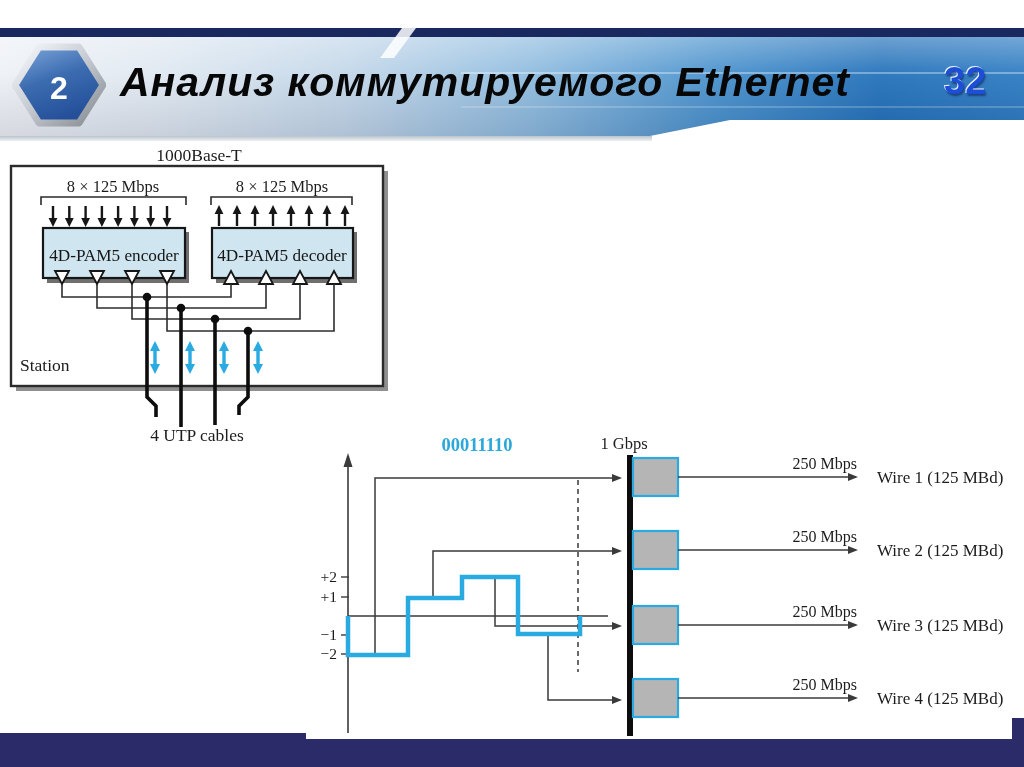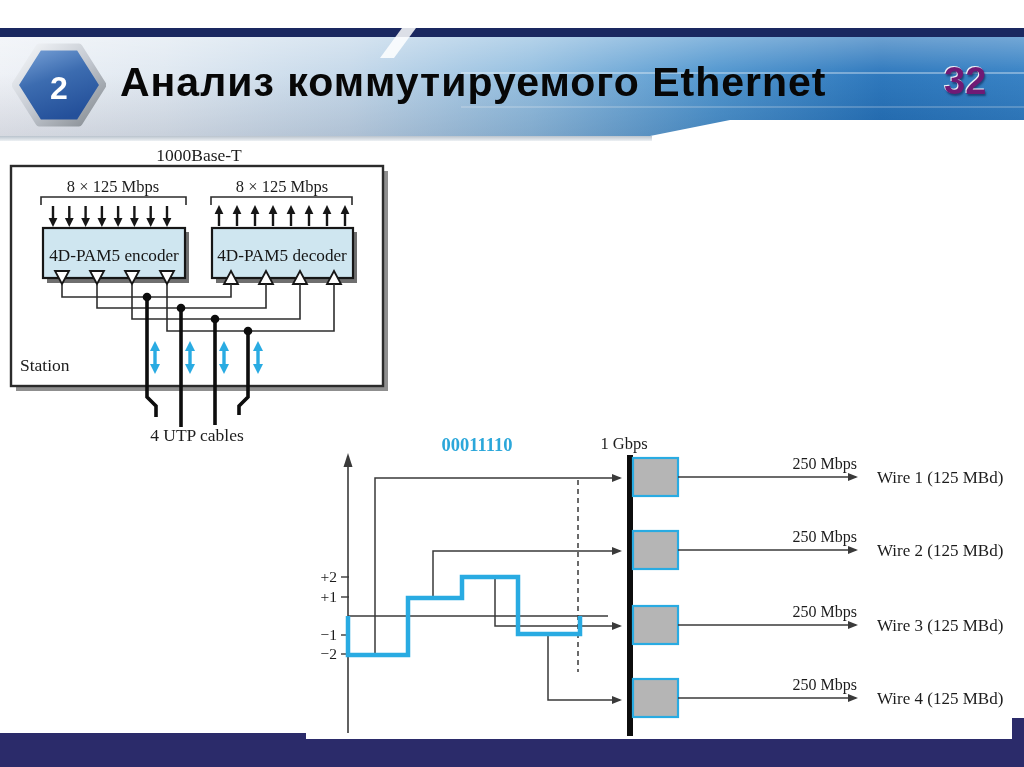--- a/index.html
+++ b/index.html
@@ -14,23 +14,23 @@
     background:rgba(255,255,255,.35);box-shadow:0 34px 0 rgba(255,255,255,.22);}
   .hdr-stripe{position:absolute;left:0;top:28px;width:1024px;height:9px;background:#1a2860;}
   .hdr-slash{position:absolute;left:366px;top:28px;width:50px;height:30px;background:rgba(255,255,255,.85);
     clip-path:polygon(28% 100%,72% 0,100% 0,56% 100%);}
   .hdr-notch{position:absolute;left:650px;top:120px;width:374px;height:16px;background:#ffffff;
     clip-path:polygon(0 100%,80px 0,100% 0,100% 100%);}
   .hdr-shadow{position:absolute;left:0;top:136px;width:652px;height:5px;
     background:linear-gradient(180deg,#b9c3cd,#eef1f4);}
   .hex-badge{position:absolute;left:12px;top:42px;}
   .slide-title{position:absolute;left:120px;top:61px;font-family:"Liberation Sans",sans-serif;
-    font-weight:bold;font-size:41px;line-height:42px;color:#070707;letter-spacing:1px;white-space:nowrap;}
+    font-weight:bold;font-size:41px;line-height:42px;color:#070707;letter-spacing:1px;white-space:nowrap;font-style:italic;}
   .page-num{position:absolute;left:944px;top:61px;font-family:"Liberation Sans",sans-serif;
-    font-weight:bold;font-size:38px;line-height:40px;color:#701a75;
+    font-weight:bold;font-size:38px;line-height:40px;color:#1d4ed8;
     text-shadow:-1px -1px 0 #eef2f6,1px 2px 2px rgba(15,35,80,.6);}
   
   .svg-abs{position:absolute;}
   
   .footer-left{position:absolute;left:0;top:733px;width:306px;height:34px;background:#2b2b6a;}
   .footer-right{position:absolute;left:306px;top:739px;width:718px;height:28px;background:#2b2b6a;}
   .footer-block{position:absolute;left:1012px;top:718px;width:12px;height:49px;background:#2b2b6a;}
 </style>
 </head>
 <body>

